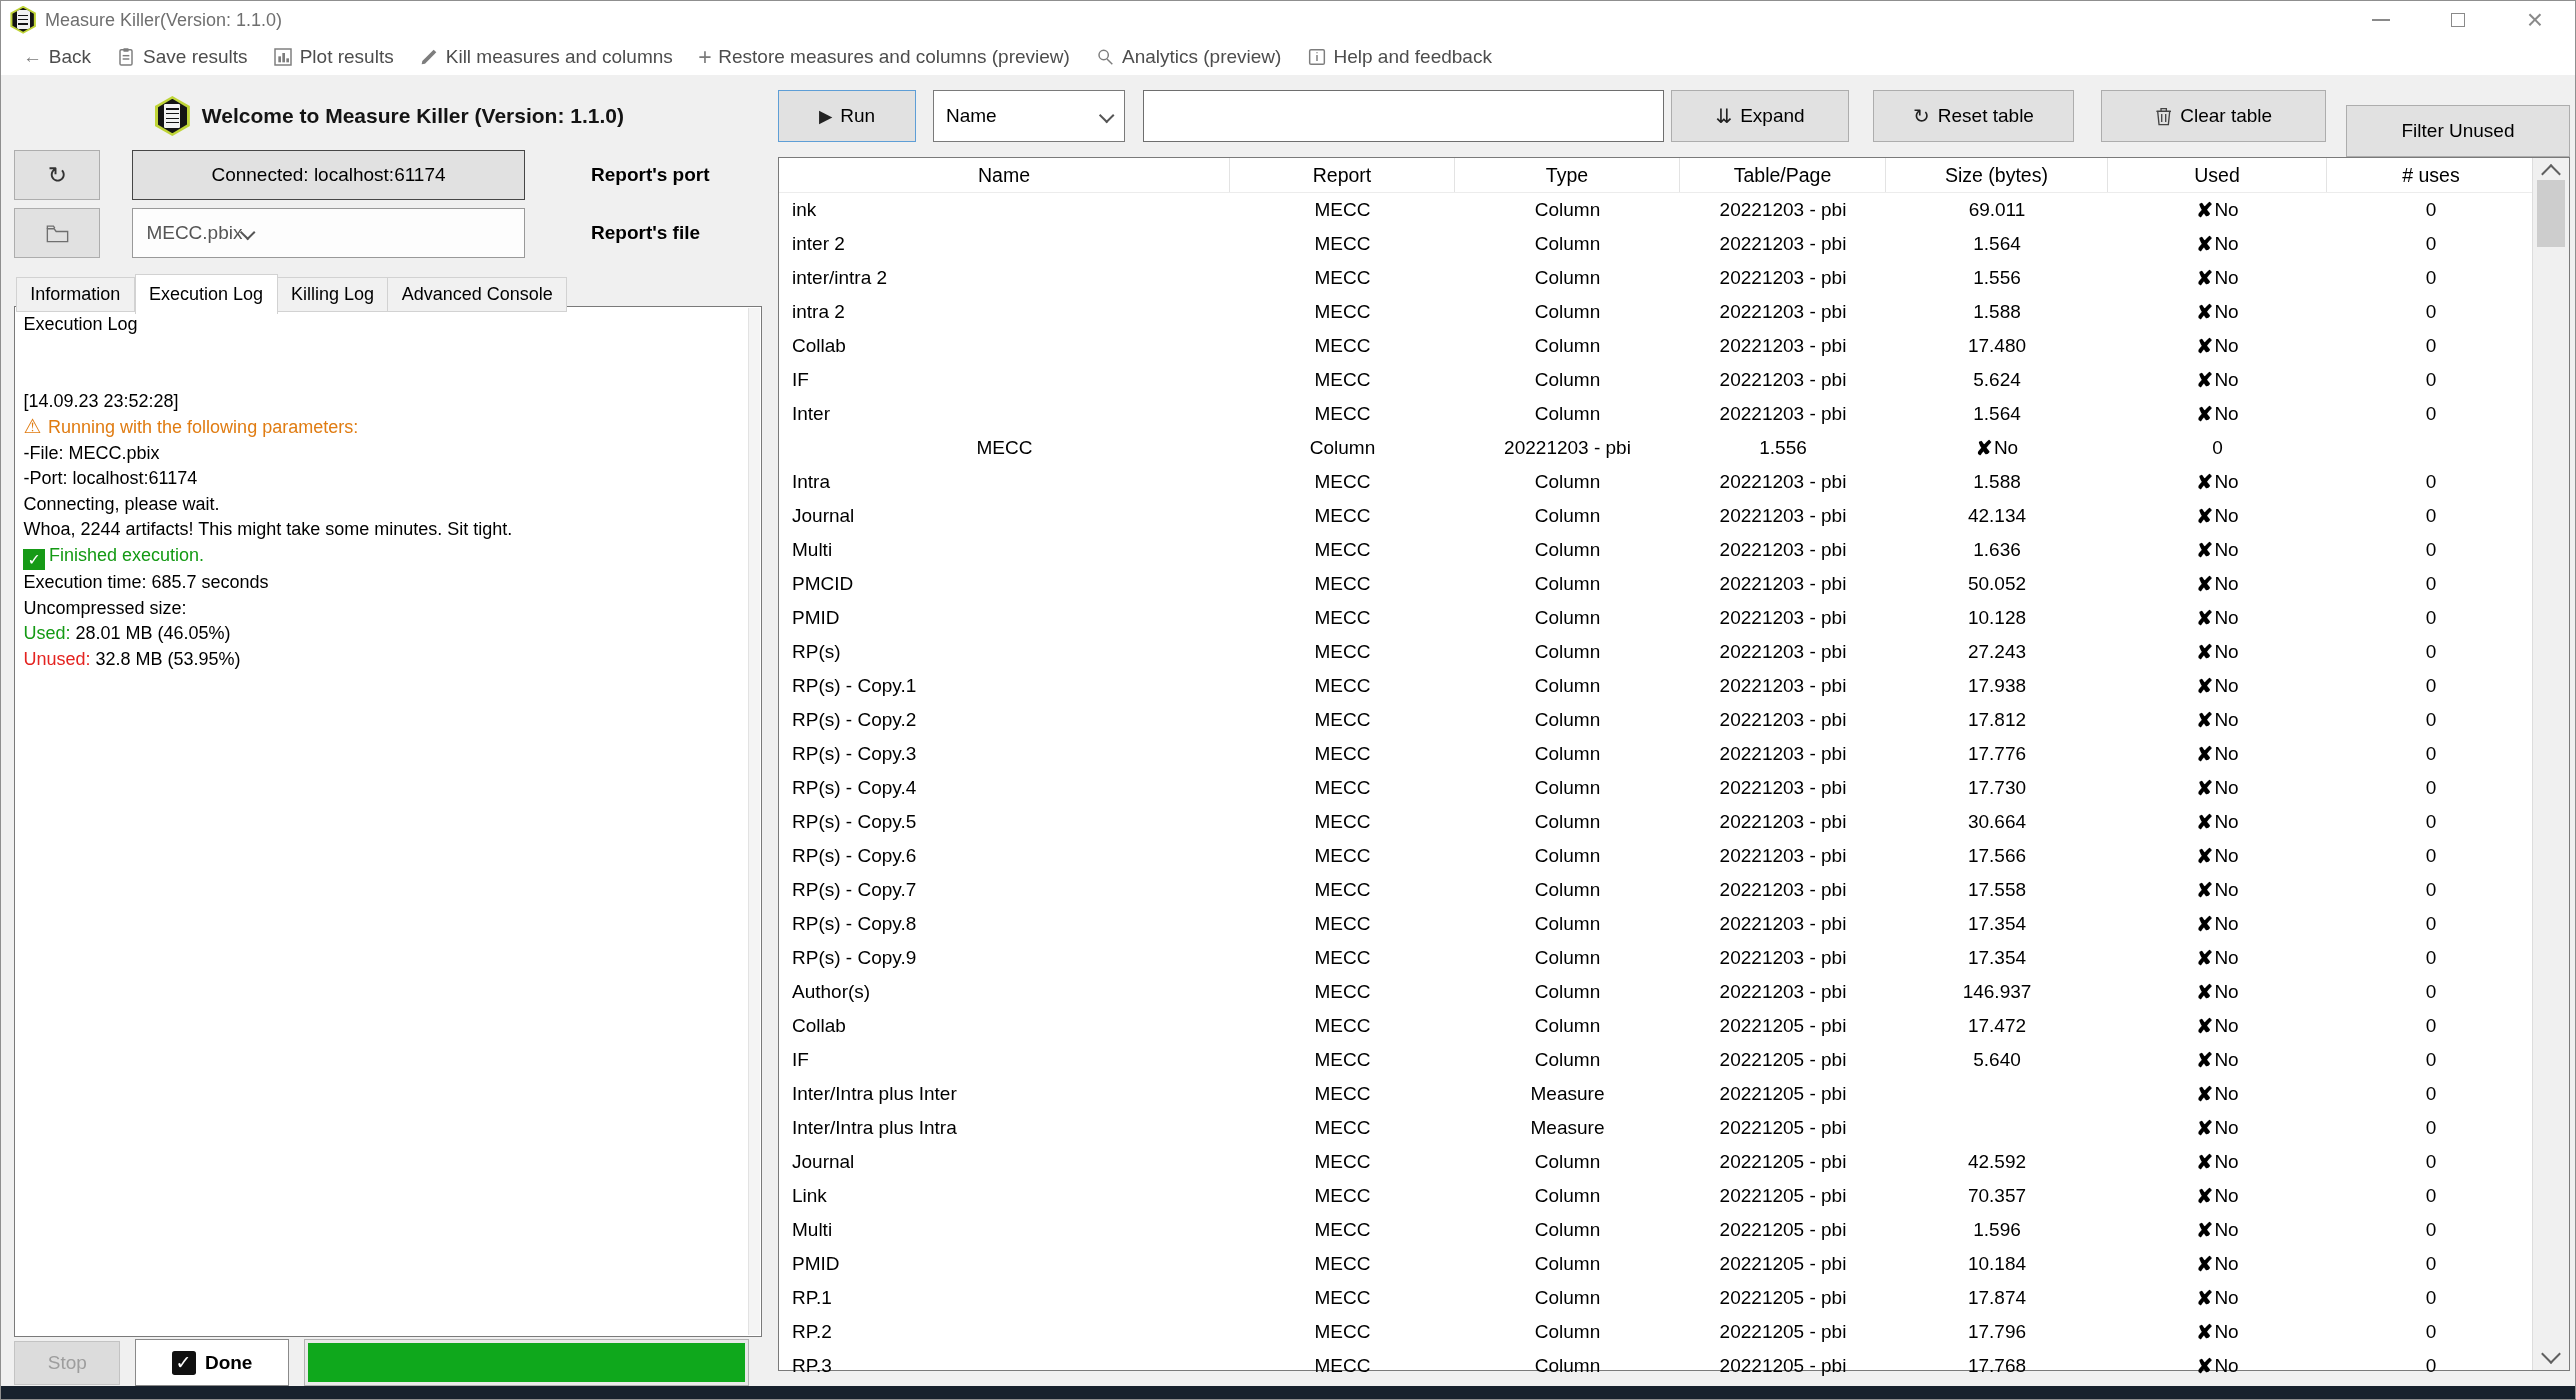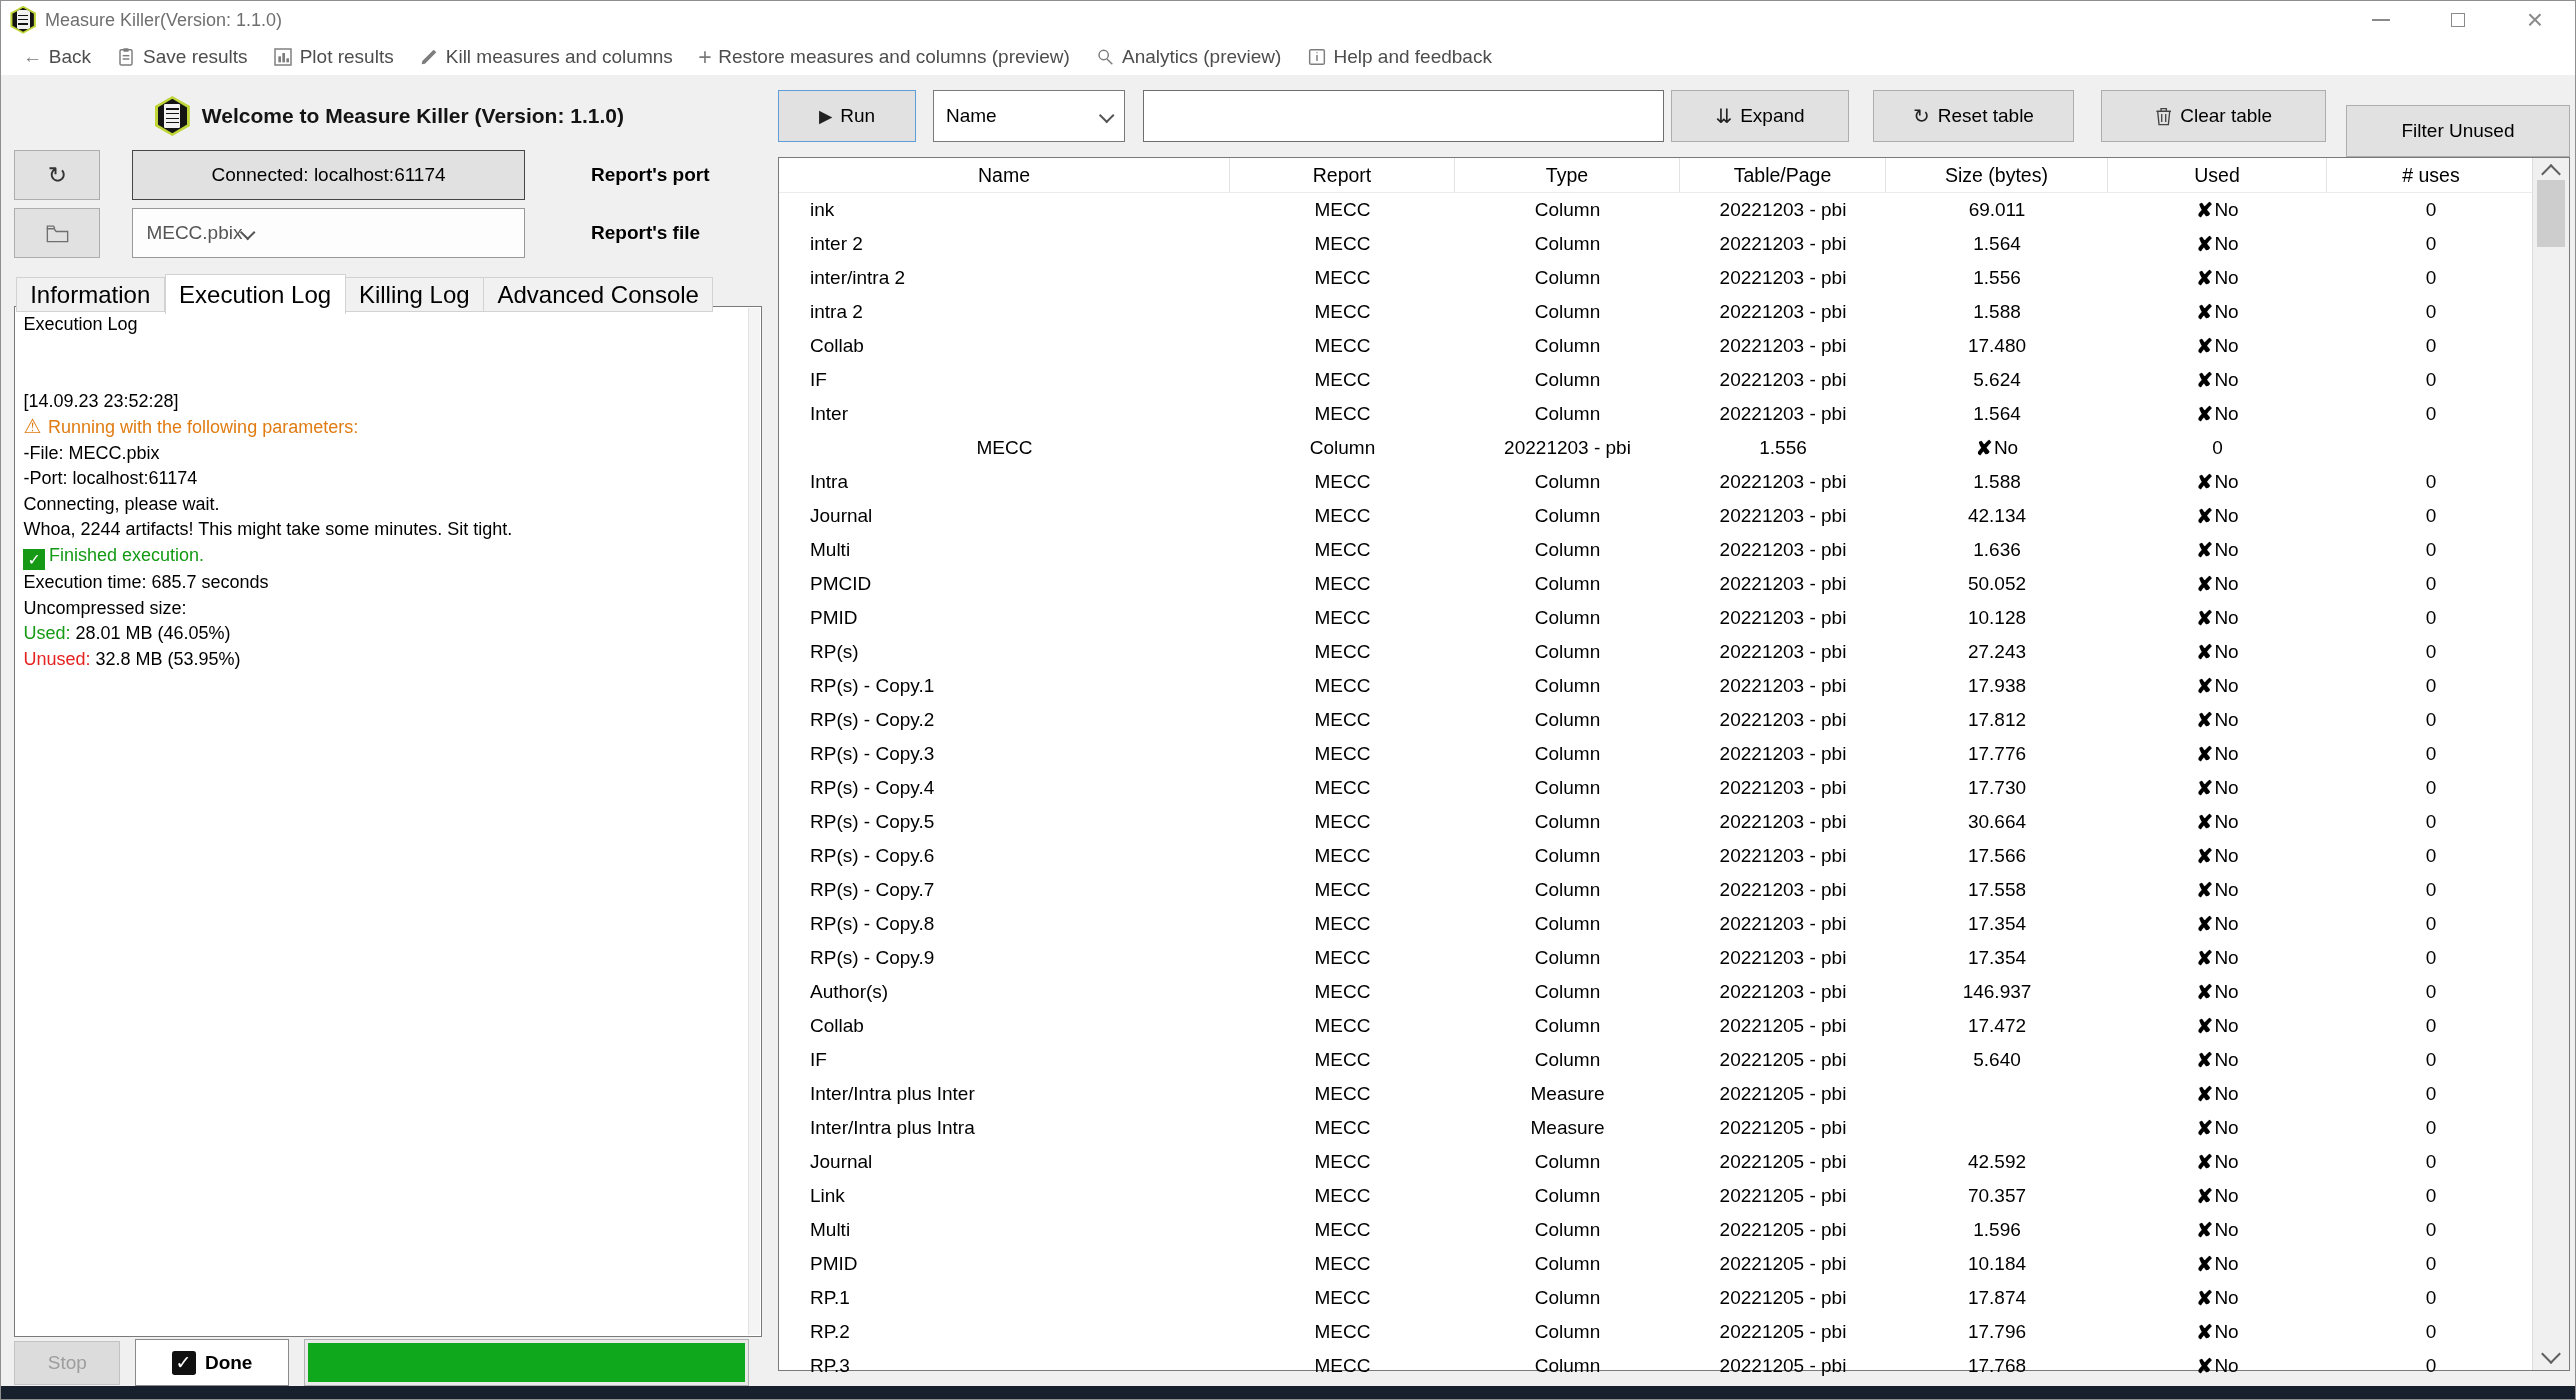--- a/index.html
+++ b/index.html
@@ -51,21 +51,21 @@
   #btn-refresh{left:13.4px;top:149px;width:86px;height:50px;font-size:23px;color:#333;}
   #btn-port{left:131px;top:149px;width:393px;height:50px;border:1.3px solid #464646;justify-content:center;}
   .side-label{position:absolute;height:50px;display:flex;align-items:center;font-size:19px;font-weight:700;}
   #lbl-port{left:590px;top:149px;}
   #btn-folder{left:13.4px;top:207px;width:86px;height:50px;}
   #combo-file{left:131px;top:207px;width:393px;height:50px;background:#fdfdfd;border:0.7px solid #999;
      padding:0 13.4px;color:#555;}
   #lbl-file{left:590px;top:207px;}
   
   #tabstrip{position:absolute;left:14.8px;top:271px;display:flex;align-items:flex-end;z-index:3;}
-  .tab{height:35px;display:flex;align-items:center;padding:0 13.4px;font-size:24px;
+  .tab{height:35px;display:flex;align-items:center;padding:0 13.4px;font-size:18px;
      background:#f1f1f1;border:0.7px solid #d2d2d2;border-left:none;box-sizing:border-box;}
   .tab:first-child{border-left:0.7px solid #d2d2d2;}
   .tab.active{background:#fff;height:40px;border-bottom:none;position:relative;top:2px;
      border-left:0.7px solid #d2d2d2;}
   
   #logpanel{position:absolute;left:13.4px;top:305px;width:748px;height:1031px;background:#fff;
      border:0.7px solid #7a7a7a;box-sizing:border-box;z-index:2;}
   #logtext{position:absolute;left:8px;top:5.4px;right:16px;font-size:18px;line-height:25.5px;}
   .logline{white-space:nowrap;}
   .gap2{margin-top:51px;}
@@ -100,21 +100,21 @@
   .bicon{font-size:20px;color:#222;}
   
   #tablebox{position:absolute;left:777px;top:156px;width:1792px;height:1214px;background:#fff;
      border:0.7px solid #7a7a7a;box-sizing:border-box;}
   #thead,.trow{display:grid;grid-template-columns:451px 225px 225px 206px 222px 219px 208px;}
   #thead{height:34px;border-bottom:0.7px solid #ececec;}
   .th{display:flex;align-items:center;justify-content:center;font-size:19.5px;border-right:0.7px solid #e3e3e3;}
   .th:last-child{border-right:none;}
   .trow{height:34px;}
   .td{display:flex;align-items:center;justify-content:center;font-size:19px;white-space:nowrap;overflow:hidden;}
-  .td.name{justify-content:flex-start;padding-left:31px;}
+  .td.name{justify-content:flex-start;padding-left:13px;}
   .xmark{font-weight:700;font-size:20px;margin-right:1.3px;}
   
   #vscroll{position:absolute;right:0;top:0;bottom:0;width:36px;background:#f0f0f0;border-left:0.7px solid #ddd;}
   #vthumb{position:absolute;left:4px;right:4px;top:22px;height:67px;background:#cdcdcd;}
   .sb-arrow{position:absolute;left:50%;width:12px;height:12px;border-right:2.7px solid #606060;
      border-bottom:2.7px solid #606060;}
   #sb-up{top:9.4px;transform:translateX(-50%) rotate(-135deg);}
   #sb-down{bottom:9.4px;transform:translateX(-50%) rotate(45deg);}
   
   #bottom-strip{position:absolute;left:0;top:1385px;width:2576px;height:15.4px;background:#17212d;}

